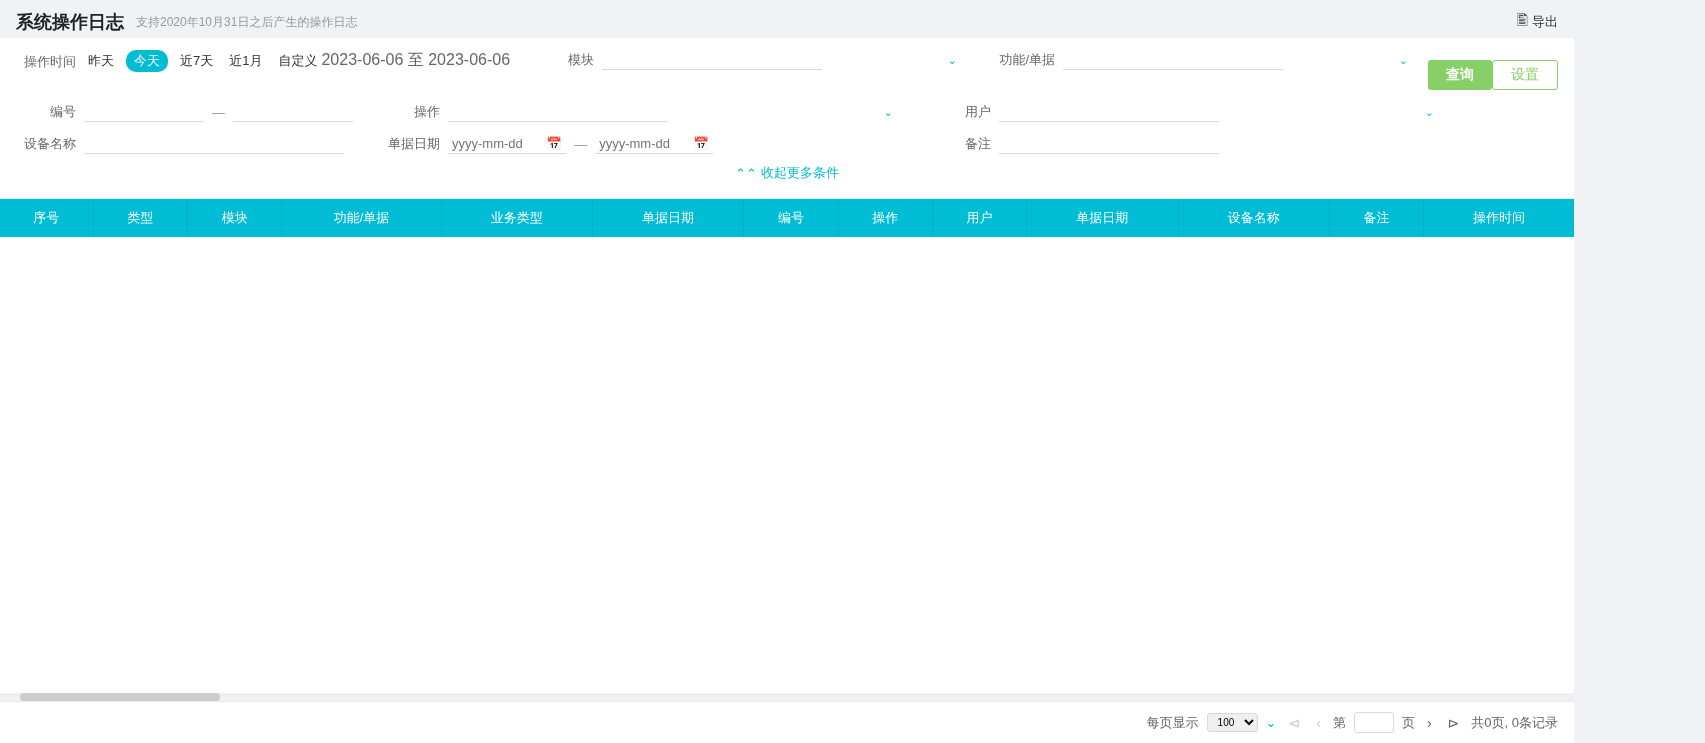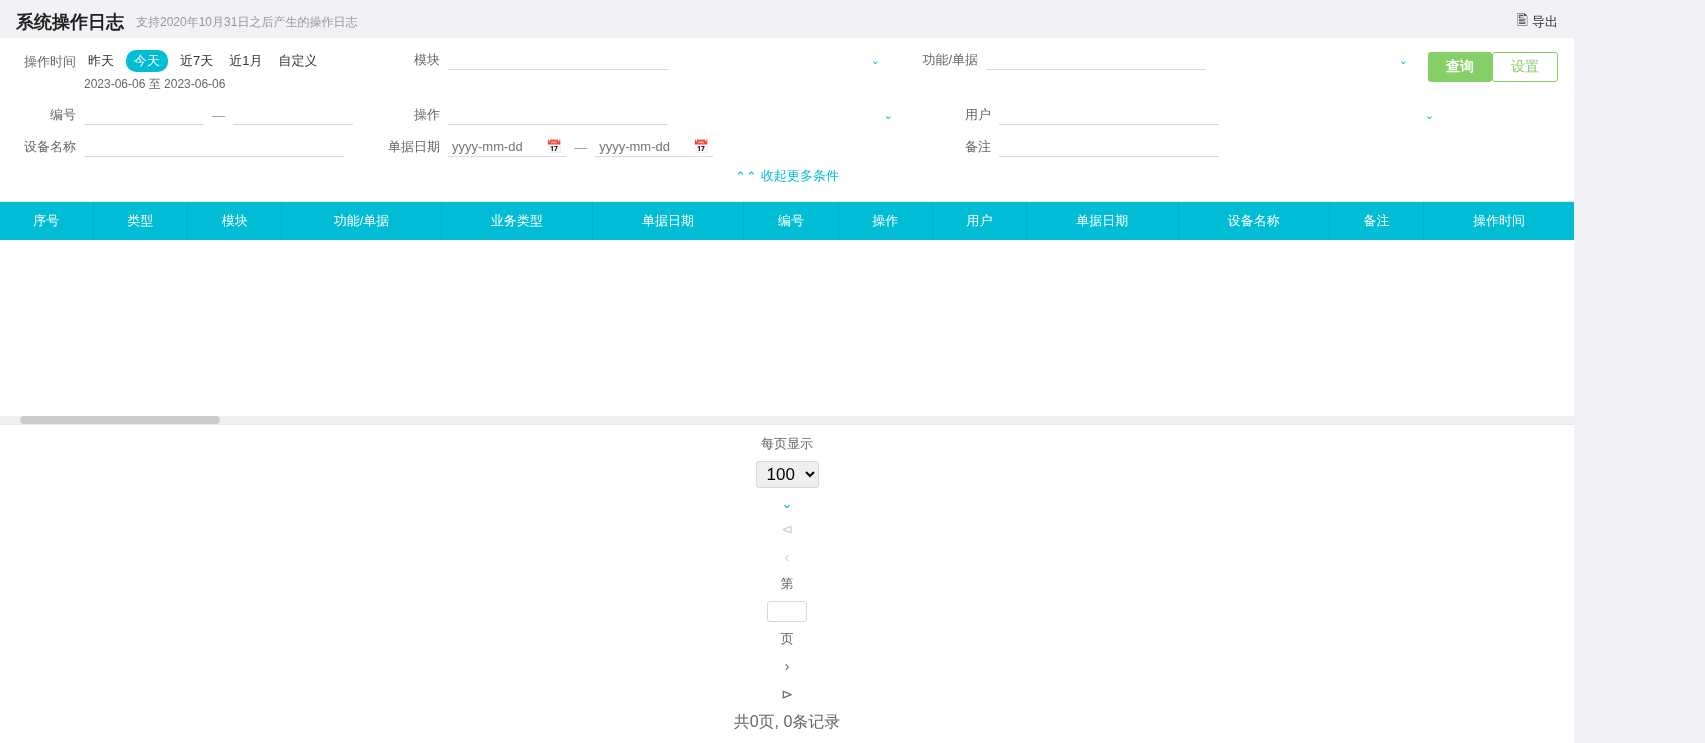--- a/index.html
+++ b/index.html
@@ -8,25 +8,25 @@
     .page-container { width: 1574px; min-height: 743px; background: #f0f2f5; display: flex; flex-direction: column; }
     .page-title { font-size: 18px; font-weight: bold; color: #222; margin-right: 12px; }
     .page-subtitle { font-size: 12px; color: #999; }
     .export-btn { display: flex; align-items: center; gap: 4px; color: #333; font-size: 13px; cursor: pointer; border: none; background: none; }
 
     
     .filter-area { background: #fff; padding: 12px 16px; margin: 0; border-bottom: 1px solid #e8e8e8; }
     .filter-label { color: #666; font-size: 13px; min-width: 60px; text-align: right; margin-right: 8px; flex-shrink: 0; }
 
     
-    .time-filter { display: flex; flex-direction: column; }
+    .time-filter { display: flex; flex-direction: row; }
     .time-buttons { display: flex; align-items: center; gap: 8px; margin-bottom: 4px; }
     .time-btn { background: none; border: none; cursor: pointer; font-size: 13px; color: #333; padding: 2px 4px; }
     .time-btn.active { background: #00bcd4; color: #fff; border-radius: 10px; padding: 2px 8px; }
-    .time-range { font-size: 12px; color: #666; }
+    .time-range { font-size: 16px; color: #666; }
 
     
     .select-wrapper { position: relative; display: inline-flex; align-items: center; }
     .filter-select { appearance: none; border: none; border-bottom: 1px solid #d9d9d9; background: transparent; font-size: 13px; color: #333; padding: 2px 24px 2px 4px; min-width: 200px; outline: none; cursor: pointer; }
     .select-arrow { position: absolute; right: 4px; top: 50%; transform: translateY(-50%); color: #00bcd4; font-size: 11px; pointer-events: none; }
 
     
     .filter-input { border: none; border-bottom: 1px solid #d9d9d9; font-size: 13px; color: #333; padding: 2px 4px; outline: none; background: transparent; }
     .filter-input.wide { min-width: 200px; }
 
@@ -48,28 +48,28 @@
     .collapse-btn { background: none; border: none; color: #00bcd4; font-size: 13px; cursor: pointer; display: flex; align-items: center; gap: 4px; }
 
     
     .table-container { background: #fff; flex: 1; overflow-x: auto; }
     table { width: 100%; border-collapse: collapse; padding-left: 20px; }
     thead tr { background: #00bcd4; }
     thead th { color: #fff; font-size: 13px; font-weight: normal; padding: 10px 8px; text-align: center; border-right: 1px solid #00adc4; white-space: nowrap; }
     thead th:last-child { border-right: none; }
 
     
-    .pagination { background: #fff; border-top: 1px solid #e8e8e8; display: flex; align-items: center; justify-content: flex-end; padding: 10px 16px; gap: 8px; flex-direction: column; }
+    .pagination { background: #fff; border-top: 1px solid #e8e8e8; display: flex; align-items: center; justify-content: flex-end; padding: 10px 16px; gap: 8px; }
     .pagination-label { font-size: 13px; color: #666; }
-    .pagination-select { border: 1px solid #d9d9d9; border-radius: 3px; font-size: 17px; padding: 2px 6px; cursor: pointer; }
+    .pagination-select { border: 1px solid #d9d9d9; border-radius: 3px; font-size: 10px; padding: 2px 6px; cursor: pointer; }
     .pagination-btn { background: none; border: none; font-size: 14px; color: #666; cursor: pointer; padding: 2px 4px; }
     .pagination-btn:disabled { color: #ccc; cursor: default; }
     .pagination-page { font-size: 13px; color: #666; }
     .pagination-input { border: 1px solid #d9d9d9; border-radius: 3px; width: 40px; text-align: center; font-size: 13px; padding: 2px 4px; }
-    .pagination-total { font-size: 16px; color: #666; }
+    .pagination-total { font-size: 13px; color: #666; }
 
     
     .scroll-track { height: 8px; background: #f0f0f0; position: relative; margin: 0; }
     .scroll-thumb { height: 8px; width: 200px; background: #ccc; border-radius: 4px; position: absolute; left: 20px; }
 
     .header-title-row { display: flex; align-items: center; padding: 10px 16px 4px 16px; }
   </style>
 </head>
 <body>
 
@@ -118,21 +118,21 @@
         <div class="select-wrapper" style="flex:1;">
           <select class="filter-select" style="min-width:220px; max-width:300px;">
             <option value=""></option>
           </select>
           <span class="select-arrow">⌄</span>
         </div>
       </div>
 
       <div class="button-group">
         <button class="btn-query">查询</button>
-        <button class="btn-settings" style="margin-top:2px;">设置</button>
+        <button class="btn-settings" style="margin-top:10px;">设置</button>
       </div>
     </div>
 
     <div style="display:flex; align-items:center; margin-bottom:12px;">
 
       <div style="display:flex; align-items:center; min-width:340px;">
         <span class="filter-label">编号</span>
         <input class="filter-input" type="text" style="width: 120px;">
         <span class="dash">—</span>
         <input class="filter-input" type="text" style="width: 120px;">

